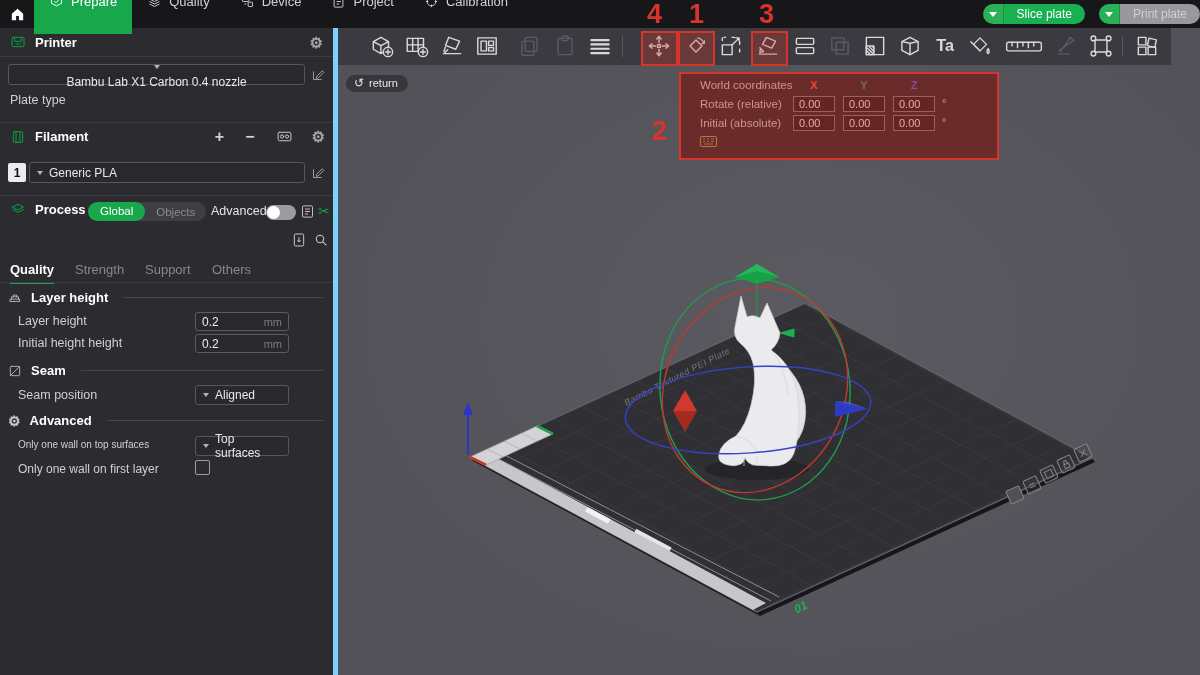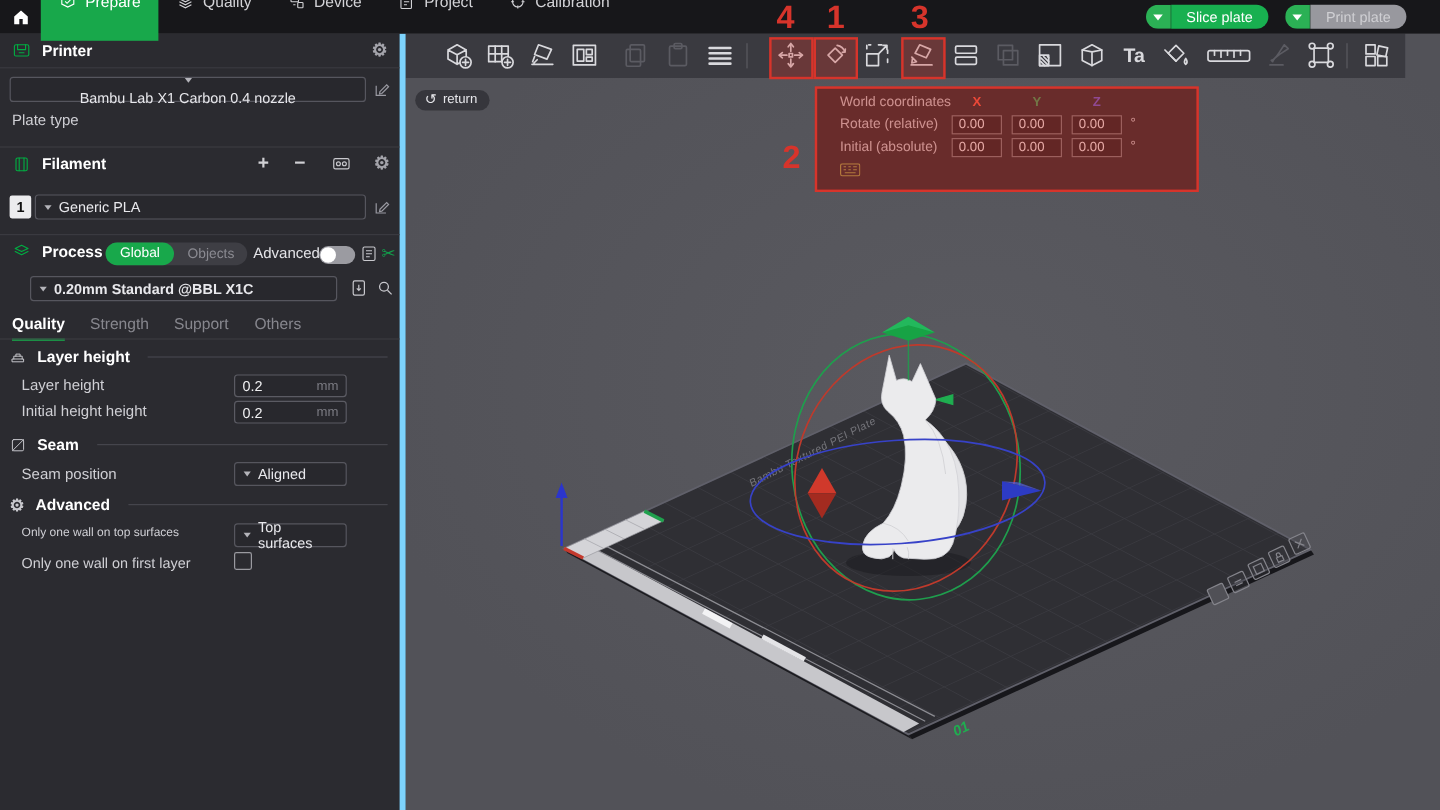--- a/index.html
+++ b/index.html
@@ -8,21 +8,21 @@
        -webkit-font-smoothing:antialiased;}
   
   .topbar{position:absolute;left:0;top:0;width:1200px;height:28px;background:#17171a;
           display:flex;align-items:center;z-index:30;}
   .home-btn{width:34px;height:28px;display:grid;place-items:center;}
   .tab{display:flex;gap:7px;height:40px;padding:0 15px;
        color:#d2d2d6;font-size:13px;white-space:nowrap;cursor:default;}
   .tab.active{background:#18a84b;color:#fff;}
   .tab svg{stroke:#d2d2d6;fill:none;stroke-width:1.5;}
   .tab.active svg{stroke:#fff;}
-  .tb-right{margin-left:auto;display:flex;gap:14px;margin-right:28px;align-items:center;}
+  .tb-right{margin-left:auto;display:flex;gap:14px;align-items:center;}
   .split-btn{display:flex;height:20px;}
   .split-btn .chev{width:20px;background:#2bb155;border-radius:10px 0 0 10px;
        display:grid;place-items:center;border-right:1px solid rgba(0,0,0,.2);}
   .split-btn .main{padding:0 13px;background:#18b050;border-radius:0 10px 10px 0;
        color:#fff;font-size:12px;line-height:20px;}
   .split-btn.disabled .main{background:#98989e;color:#cfcfd3;}
   .chev-glyph{width:0;height:0;border-left:4px solid transparent;border-right:4px solid transparent;
        border-top:5px solid #fff;}
   
   .sidebar{position:absolute;left:0;top:28px;width:333px;bottom:0;background:#2b2b30;
@@ -221,24 +221,20 @@
   <span class="abs" style="left:211px;top:176px;color:#e4e4e8;font-size:12.5px;">Advanced</span>
   <div class="toggle" style="left:266px;top:177px;">
       <div class="knob"></div>
     </div>
   <svg class="abs" style="left:300px;top:176px;" width="15" height="15" viewBox="0 0 24 24">
       <rect x="4" y="3" width="16" height="18" rx="2" stroke="#c9c9ce" fill="none" stroke-width="1.5"></rect>
       <path d="M8 8h8M8 12h8M8 16h5" stroke="#c9c9ce" fill="none" stroke-width="1.5"></path>
     </svg>
   <span class="abs scissors" style="left:318px;top:176px;">✂</span>
 
-  <div class="dd" style="left:25px;top:202px;width:256px;font-weight:bold;">
-    <span class="caret"></span>
-    <span>0.20mm Standard @BBL X1C</span>
-  </div>
   <svg class="abs" style="left:291px;top:204px;" width="16" height="16" viewBox="0 0 24 24">
       <rect x="5" y="3" width="14" height="18" rx="2" stroke="#c9c9ce" fill="none" stroke-width="1.5"></rect>
       <path d="M12 8v7M9.5 12.5 12 15l2.5-2.5" stroke="#c9c9ce" fill="none" stroke-width="1.5"></path>
     </svg>
   <svg class="abs" style="left:313px;top:204px;" width="16" height="16" viewBox="0 0 24 24">
       <circle cx="10.5" cy="10.5" r="5.5" stroke="#c9c9ce" fill="none" stroke-width="1.6"></circle>
       <path d="M14.8 14.8 20 20" stroke="#c9c9ce" stroke-width="1.6"></path>
     </svg>
 
   <span class="ptab active" style="left:10px;top:234px;">Quality</span>

